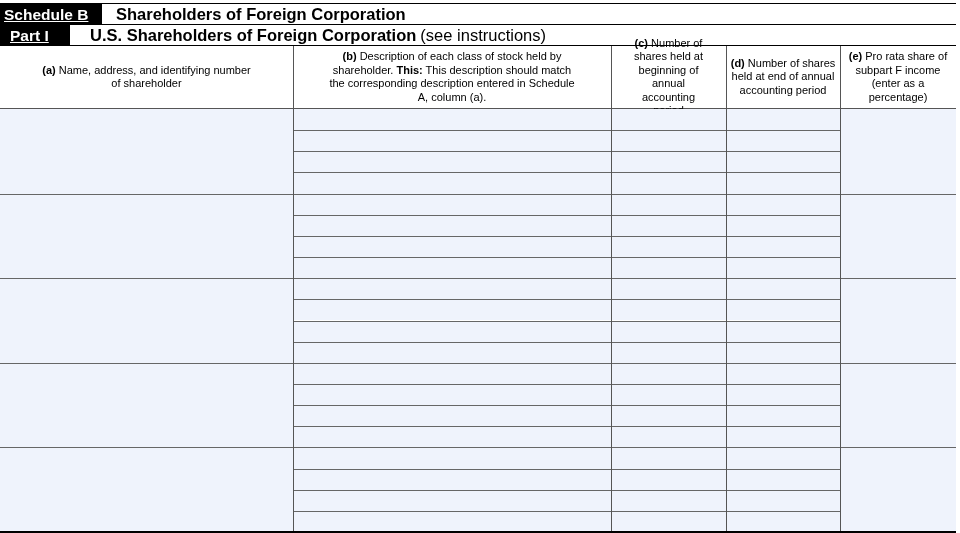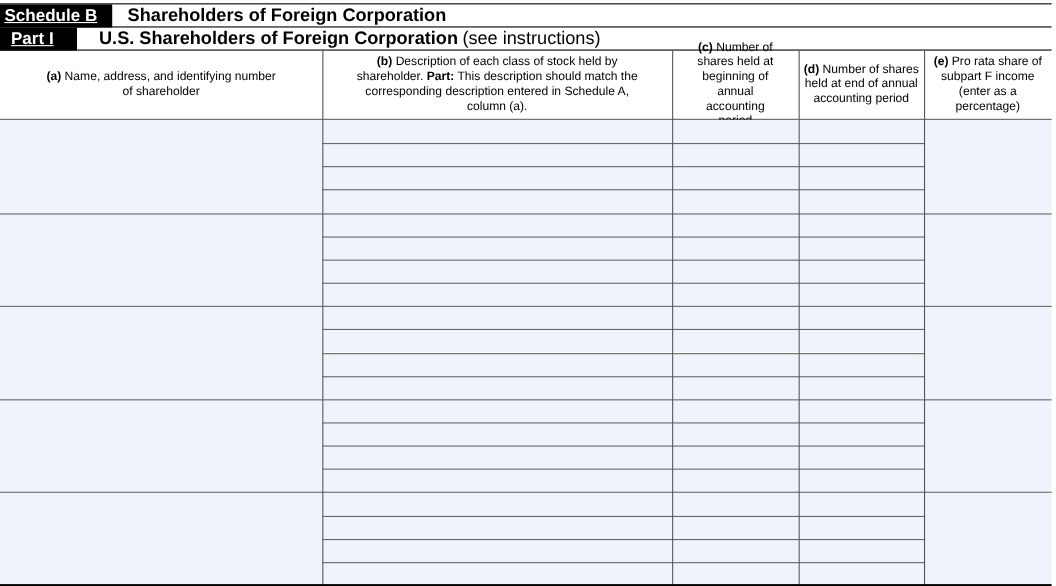--- a/index.html
+++ b/index.html
@@ -36,21 +36,21 @@
   <div class="badge" data-interactable="false">Part I</div>
   <div class="title" data-interactable="false">U.S. Shareholders of Foreign Corporation</div>
   <div class="title-sub" data-interactable="false">(see instructions)</div>
 </div>
 
 <div id="table" data-interactable="false">
     <div class="colhead" data-interactable="false" style="left: 0px; width: 293px; padding: 0px 40px;">
       <div><b data-interactable="false">(a)</b>  Name, address, and identifying number of shareholder</div>
     </div>
     <div class="colhead" data-interactable="false" style="left: 293px; width: 318px; padding: 0px 3px;">
-      <div style="padding: 0px 28px;"><b data-interactable="false">(b)</b>  Description of each class of stock held by shareholder. <b data-interactable="false">Part:</b> This description should match the corresponding description entered in Schedule A, column (a).</div>
+      <div style="padding: 0px 28px;"><b data-interactable="false">(b)</b>  Description of each class of stock held by shareholder. <b data-interactable="false">This:</b> This description should match the corresponding description entered in Schedule A, column (a).</div>
     </div>
     <div class="colhead" data-interactable="false" style="left: 611px; width: 115px; padding: 0px 20px;">
       <div><b data-interactable="false">(c)</b>  Number of shares held at beginning of annual accounting period</div>
     </div>
     <div class="colhead" data-interactable="false" style="left: 726px; width: 114px; padding: 0px 3px;">
       <div><b data-interactable="false">(d)</b>  Number of shares held at end of annual accounting period</div>
     </div>
     <div class="colhead" data-interactable="false" style="left: 840px; width: 116px; padding: 0px 3px;">
       <div><b data-interactable="false">(e)</b>  Pro rata share of subpart F income (enter as a percentage)</div>
     </div>

